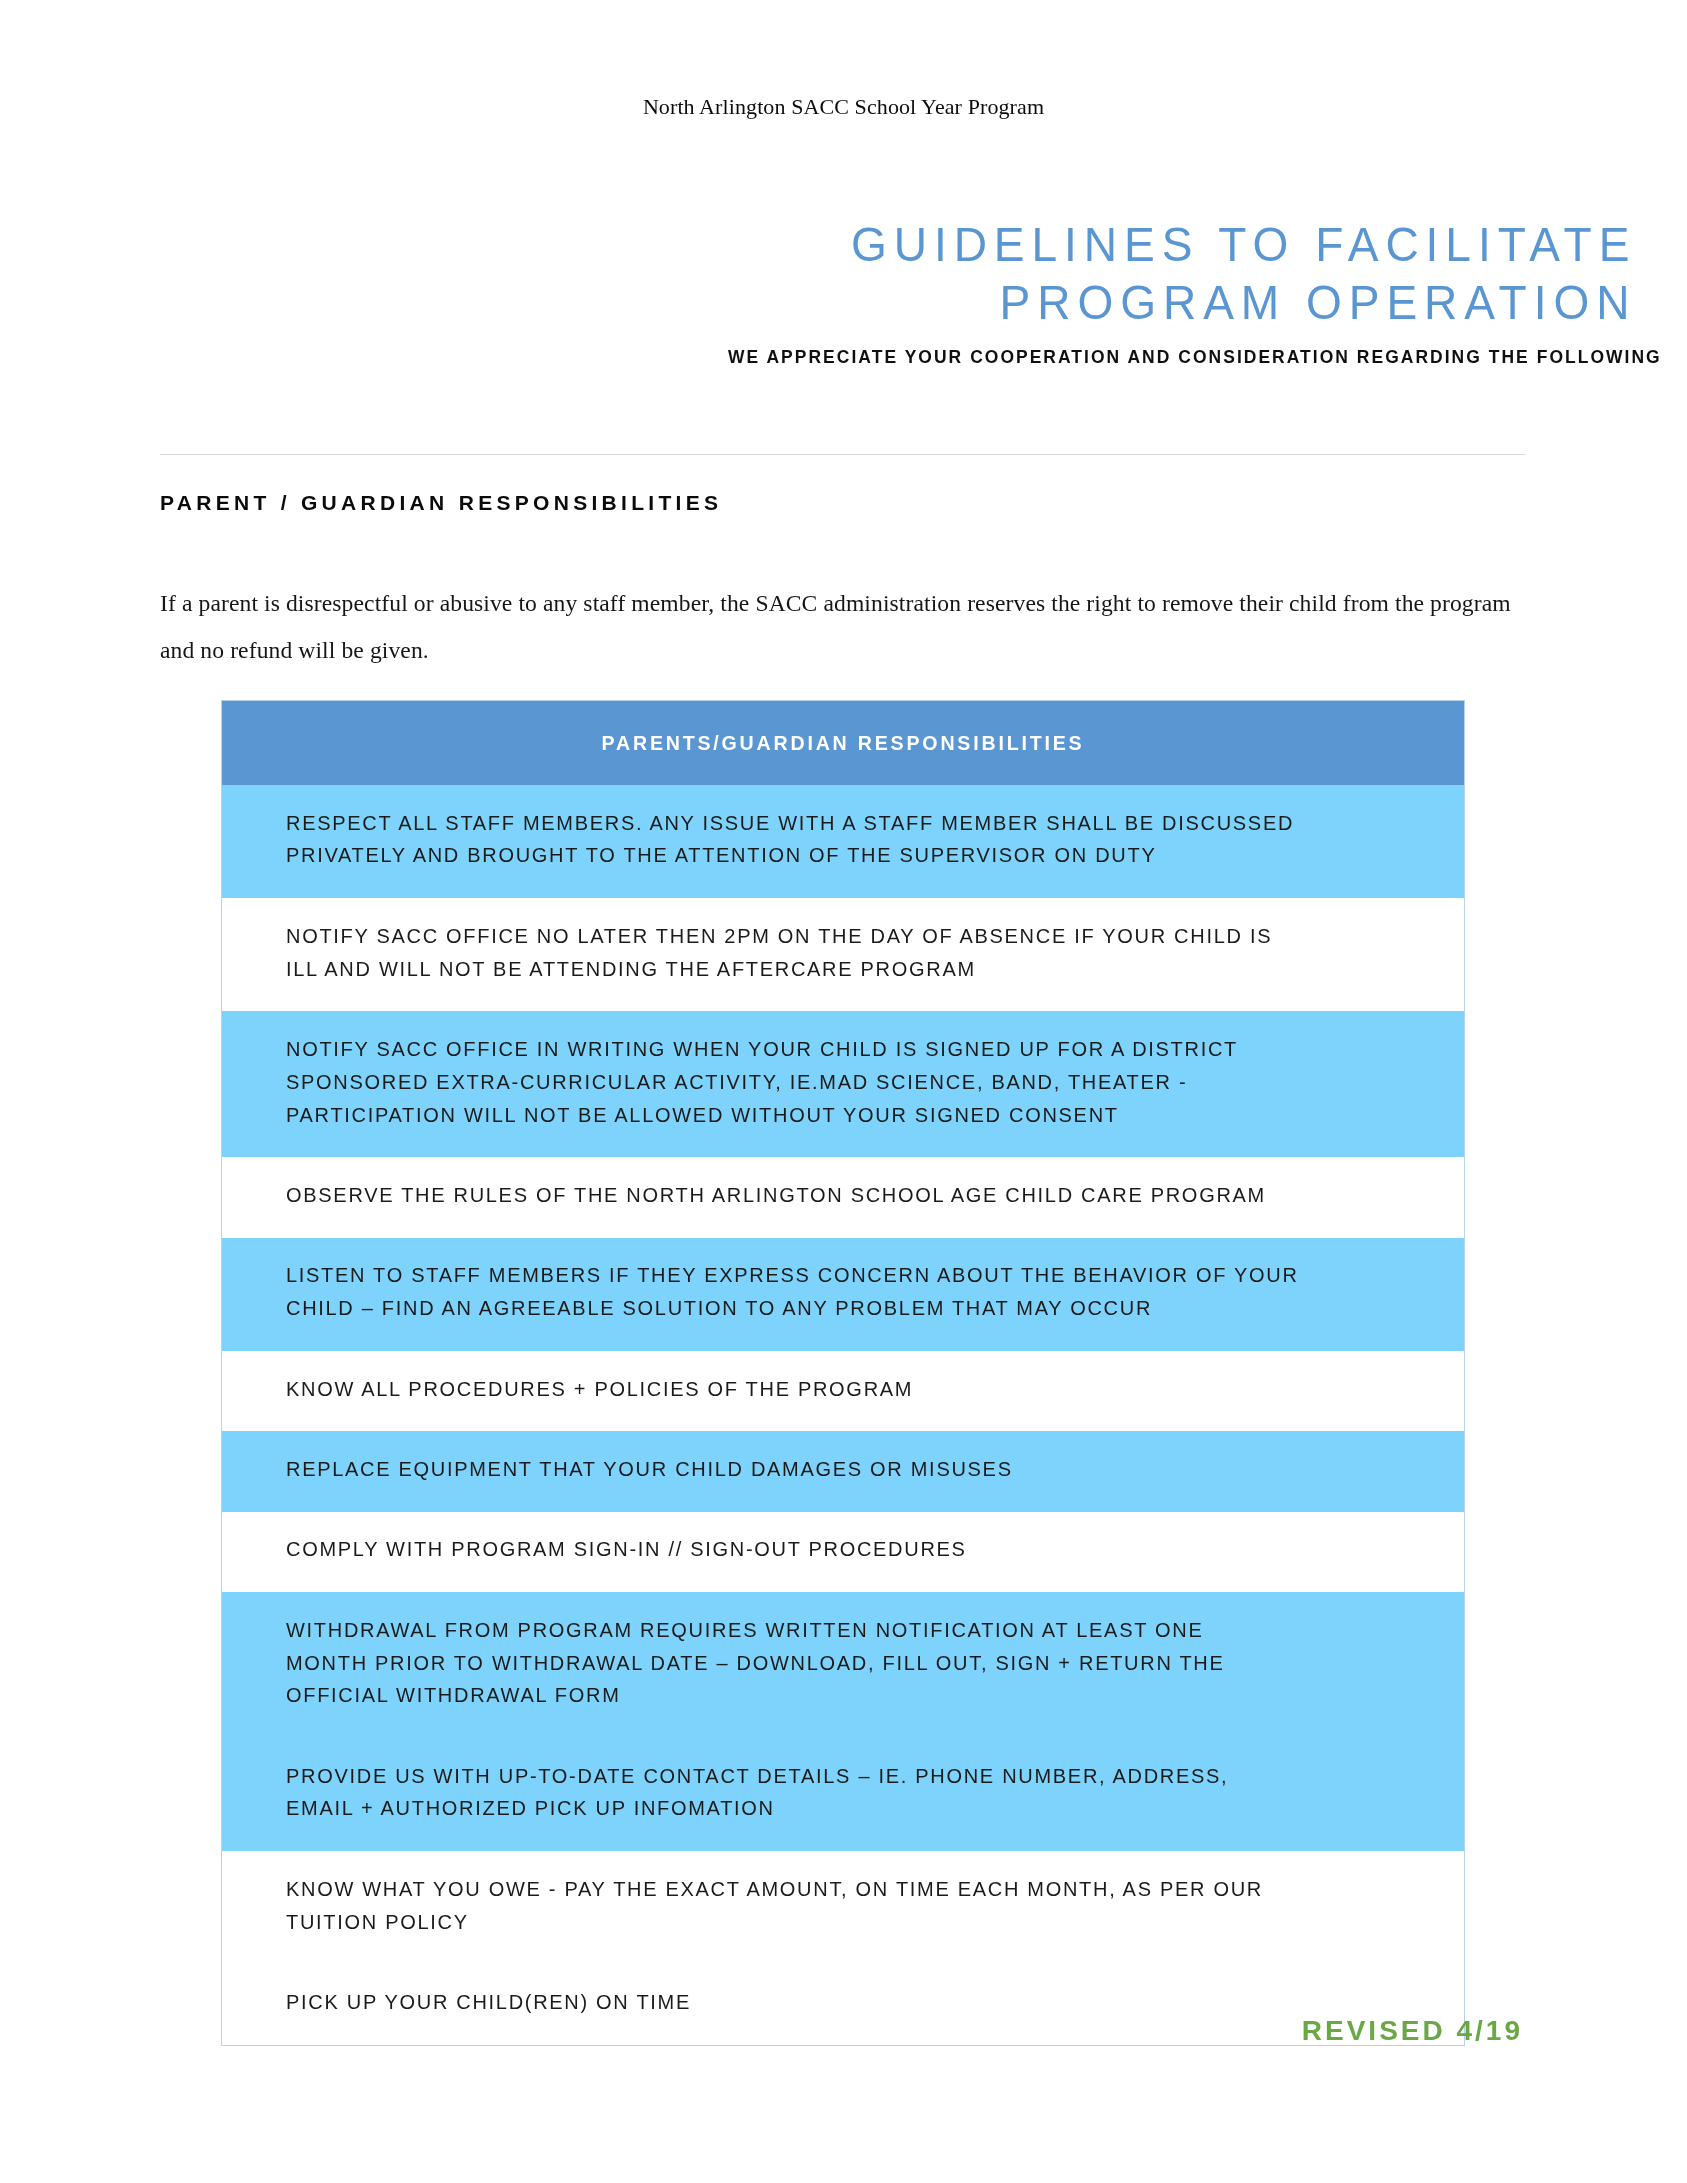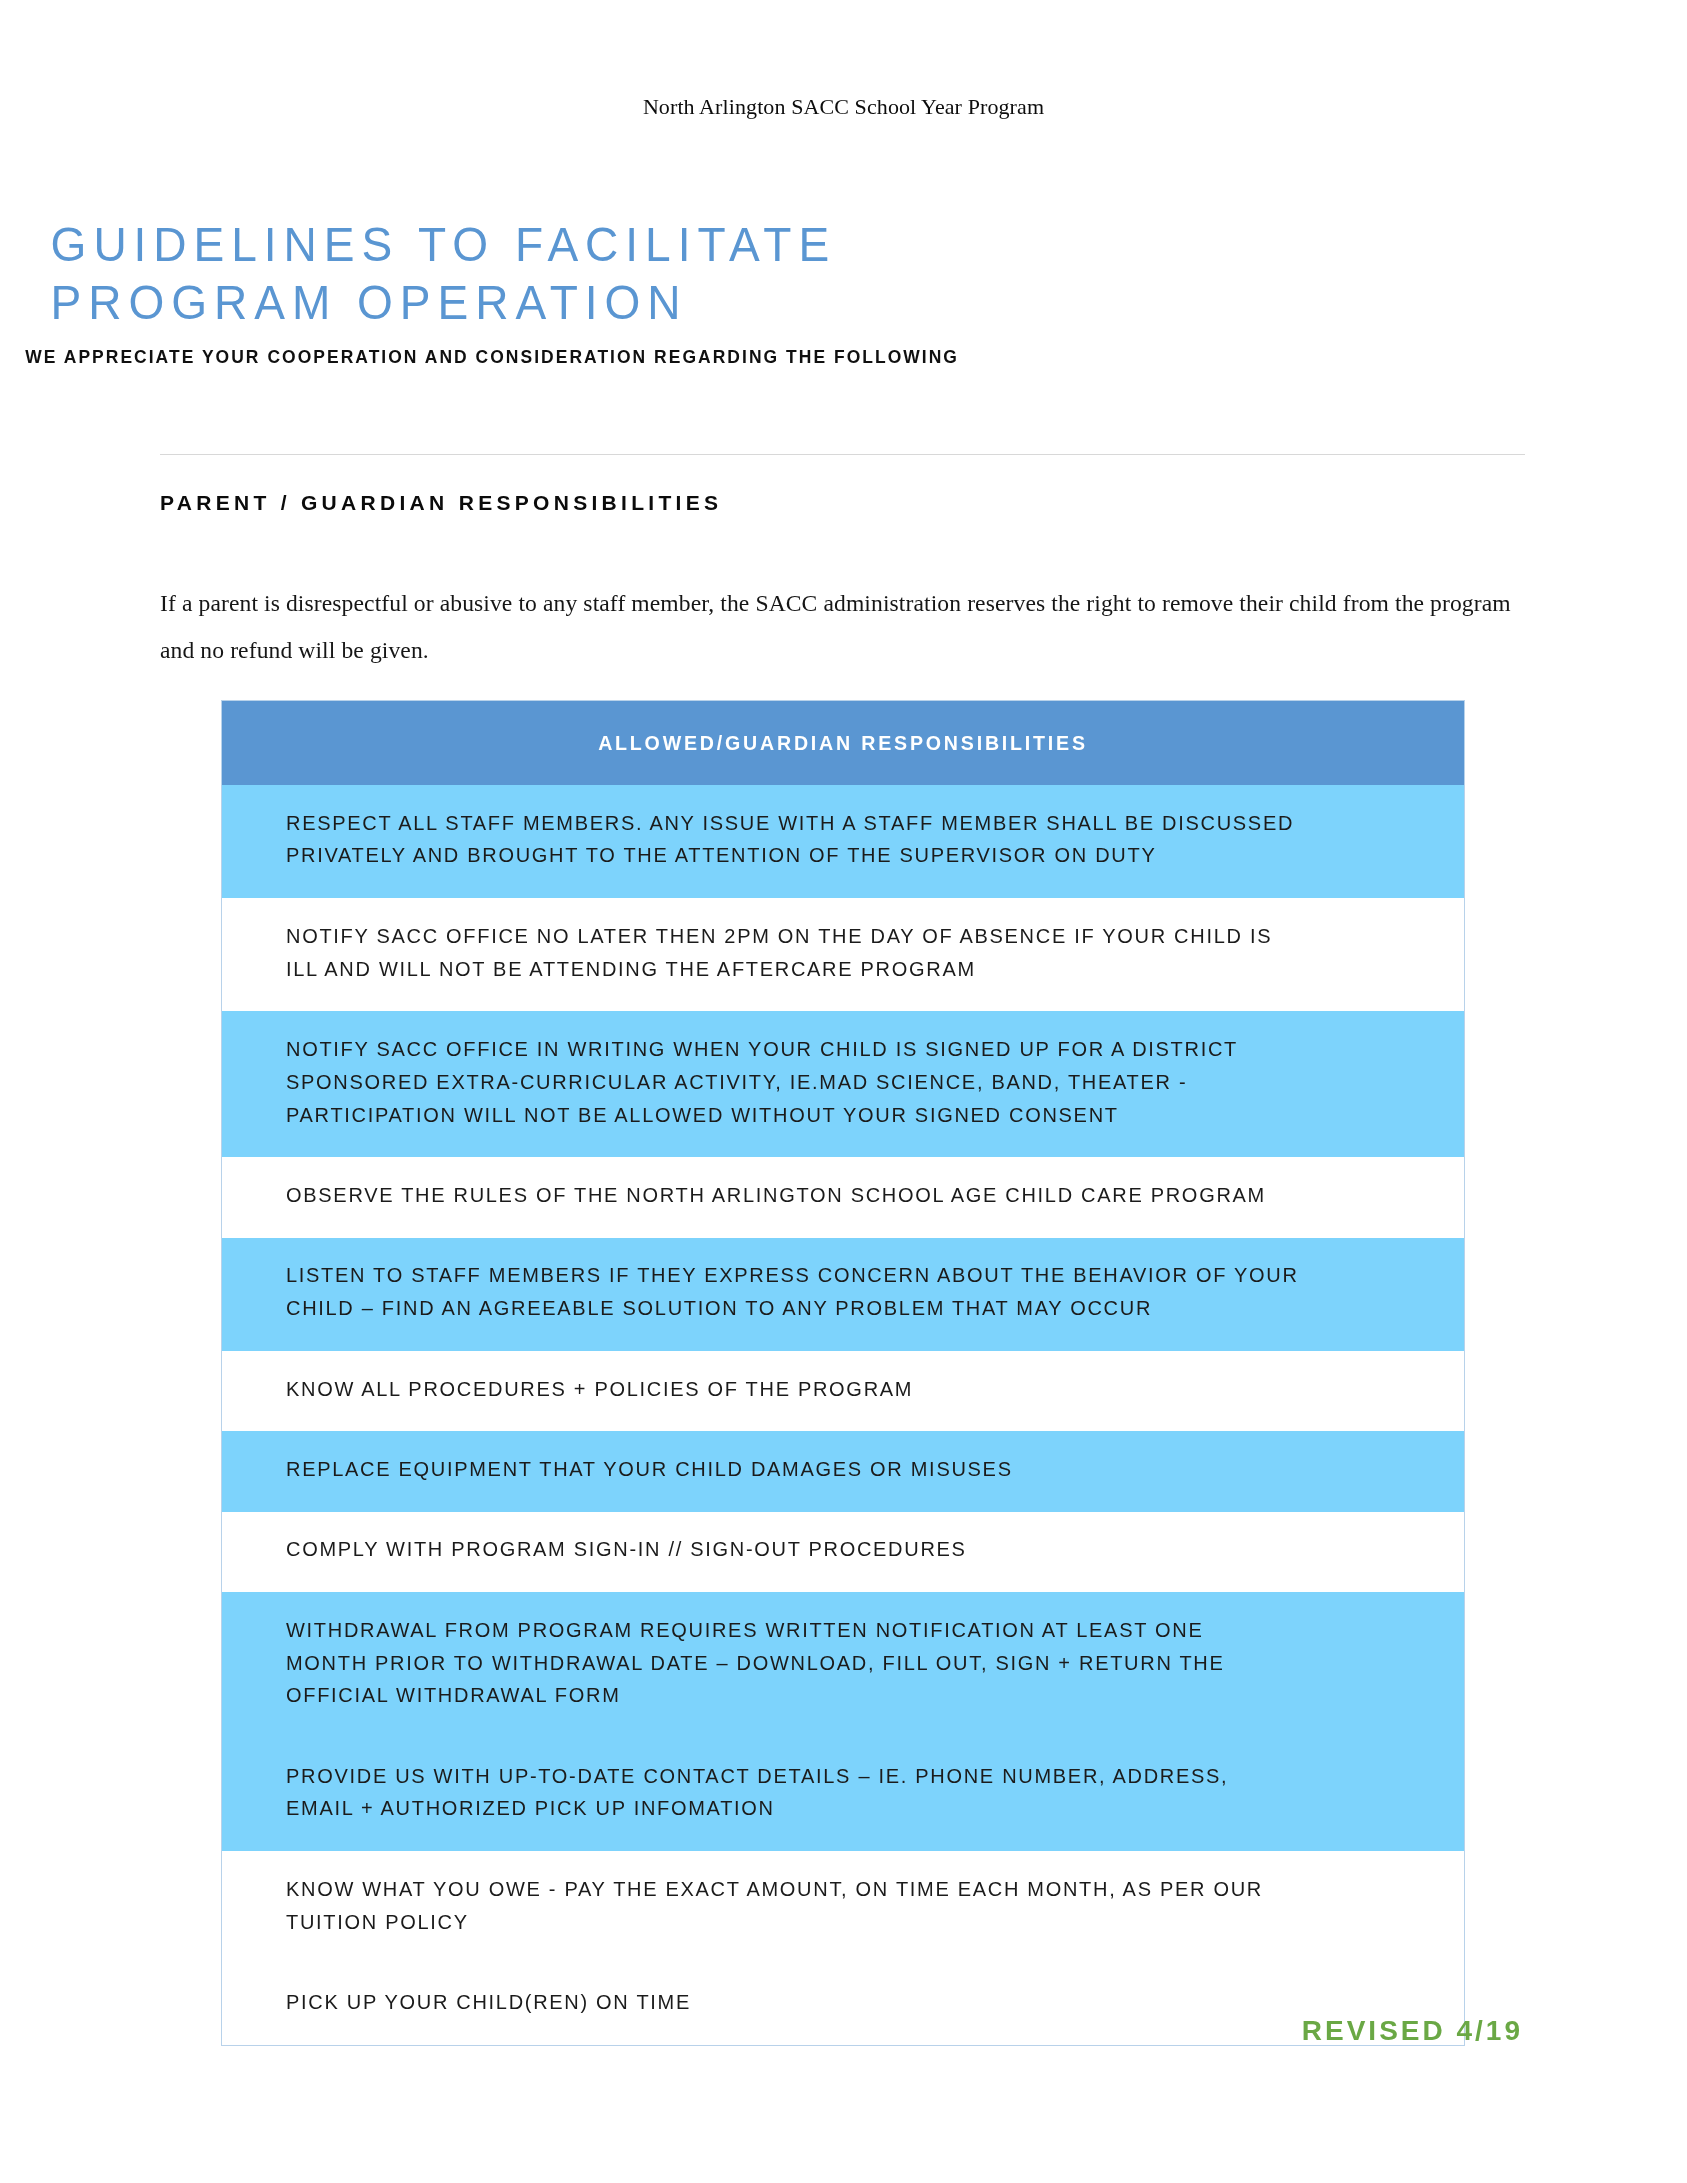--- a/index.html
+++ b/index.html
@@ -36,21 +36,21 @@
     color: #0d0d0d;
     letter-spacing: 0.1px;
   }
 
   
   .title-block {
     position: absolute;
     top: 216px;
     left: 0;
     width: 1687px;
-    text-align: left;
+    text-align: right;
   }
   .doc-title {
     font-family: "Liberation Sans Narrow", "Liberation Sans", sans-serif;
     font-size: 49px;
     line-height: 1.18;
     font-weight: 400;
     color: #5a96d2;
     letter-spacing: 7.4px;
     margin: 0;
     padding: 0;
@@ -172,21 +172,21 @@
   </div>
 
   <div class="divider"></div>
 
   <div class="section-heading">PARENT / GUARDIAN RESPONSIBILITIES</div>
 
   <div class="body-paragraph">If a parent is disrespectful or abusive to any staff member, the SACC administration reserves the right to remove their child from the program and no refund will be given.</div>
 
   <div class="resp-table">
     <div class="table-head">
-      <div class="table-head-label">ALLOWED/GUARDIAN RESPONSIBILITIES</div>
+      <div class="table-head-label">PARENTS/GUARDIAN RESPONSIBILITIES</div>
     </div>
 
     <div class="table-row alt">
       <div class="row-text">RESPECT ALL STAFF MEMBERS. ANY ISSUE WITH A STAFF MEMBER SHALL BE DISCUSSED
 PRIVATELY AND BROUGHT TO THE ATTENTION OF THE SUPERVISOR ON DUTY</div>
     </div>
     <div class="table-row">
       <div class="row-text">NOTIFY SACC OFFICE NO LATER THEN 2PM ON THE DAY OF ABSENCE IF YOUR CHILD IS
 ILL AND WILL NOT BE ATTENDING THE AFTERCARE PROGRAM</div>
     </div>

